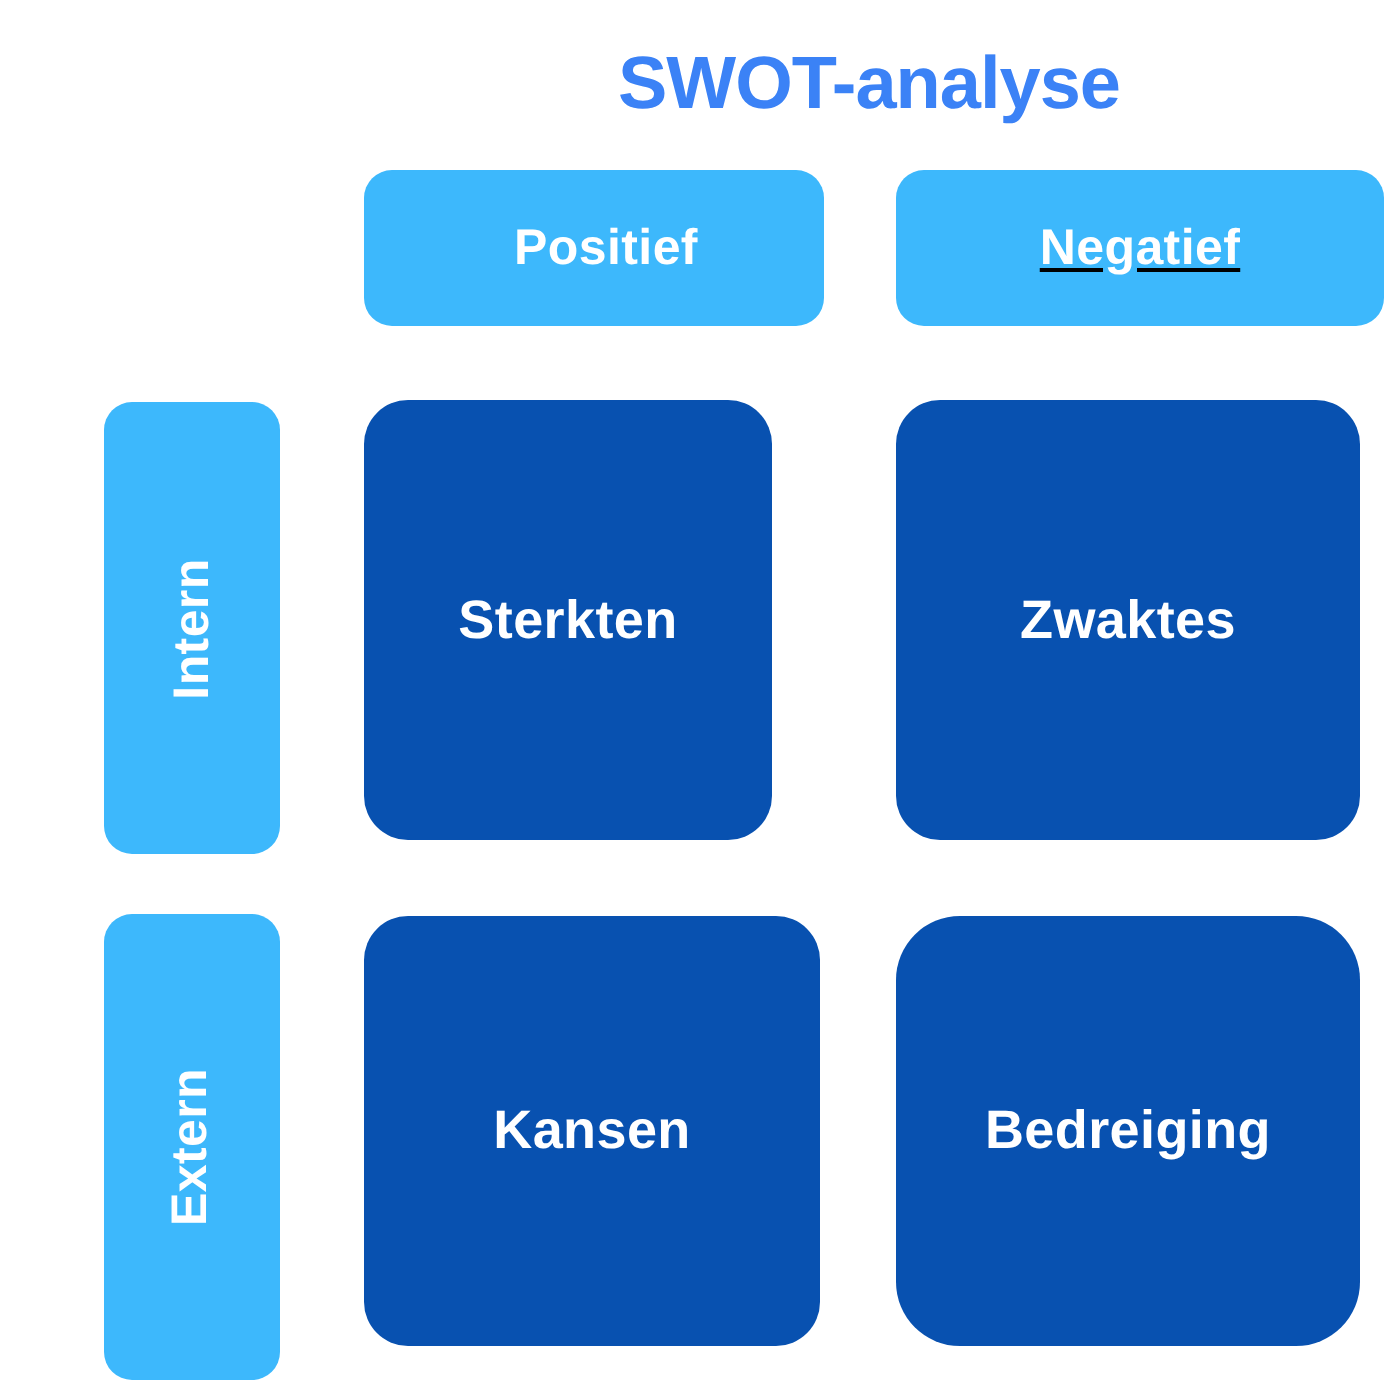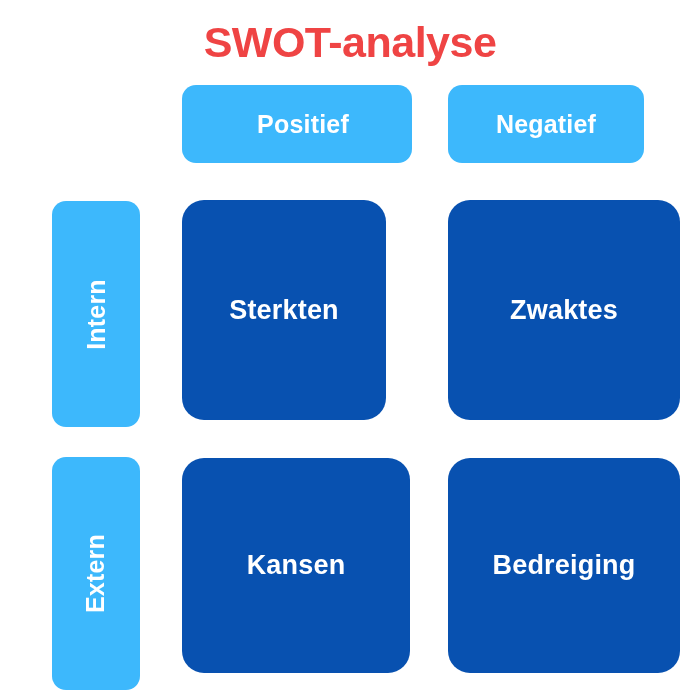--- a/index.html
+++ b/index.html
@@ -23,24 +23,24 @@
   }
 
   
   .swot-title {
     position: absolute;
     left: 140px;
     top: 16px;
     width: 420px;
     height: 52px;
     line-height: 52px;
-    text-align: center;
-    font-size: 43px;
+    text-align: right;
+    font-size: 37px;
     font-weight: 700;
-    color: #ef4444;
+    color: #3b82f6;
     letter-spacing: -0.5px;
     white-space: nowrap;
   }
 
   
   .box {
     position: absolute;
     border-radius: 14px;
     display: flex;
     align-items: center;
@@ -74,31 +74,31 @@
     font-weight: 700;
     font-size: 25px;
     white-space: nowrap;
     transform: rotate(-90deg);
     transform-origin: center center;
     letter-spacing: 0.2px;
   }
 
   
   #header-positief { left: 182px; top: 85px;  width: 230px; height: 78px; padding-left: 12px; }
-  #header-negatief { left: 448px; top: 85px;  width: 196px; height: 78px; }
+  #header-negatief { left: 448px; top: 85px;  width: 244px; height: 78px; text-decoration: underline; }
 
   
   #axis-intern { left: 52px; top: 201px; width: 88px; height: 226px; }
   #axis-extern { left: 52px; top: 457px; width: 88px; height: 233px; }
 
   
   #quadrant-sterkten   { left: 182px; top: 200px; width: 204px; height: 220px; }
   #quadrant-zwaktes    { left: 448px; top: 200px; width: 232px; height: 220px; }
   #quadrant-kansen     { left: 182px; top: 458px; width: 228px; height: 215px; }
-  #quadrant-bedreiging { left: 448px; top: 458px; width: 232px; height: 215px; }
+  #quadrant-bedreiging { left: 448px; top: 458px; width: 232px; height: 215px; border-radius: 32px; }
 </style>
 </head>
 <body>
 
 <div id="swot-root">
 
   <div class="swot-title">SWOT-analyse</div>
 
   <div id="header-positief" class="box box-header">
     <span class="box-label">Positief</span>

